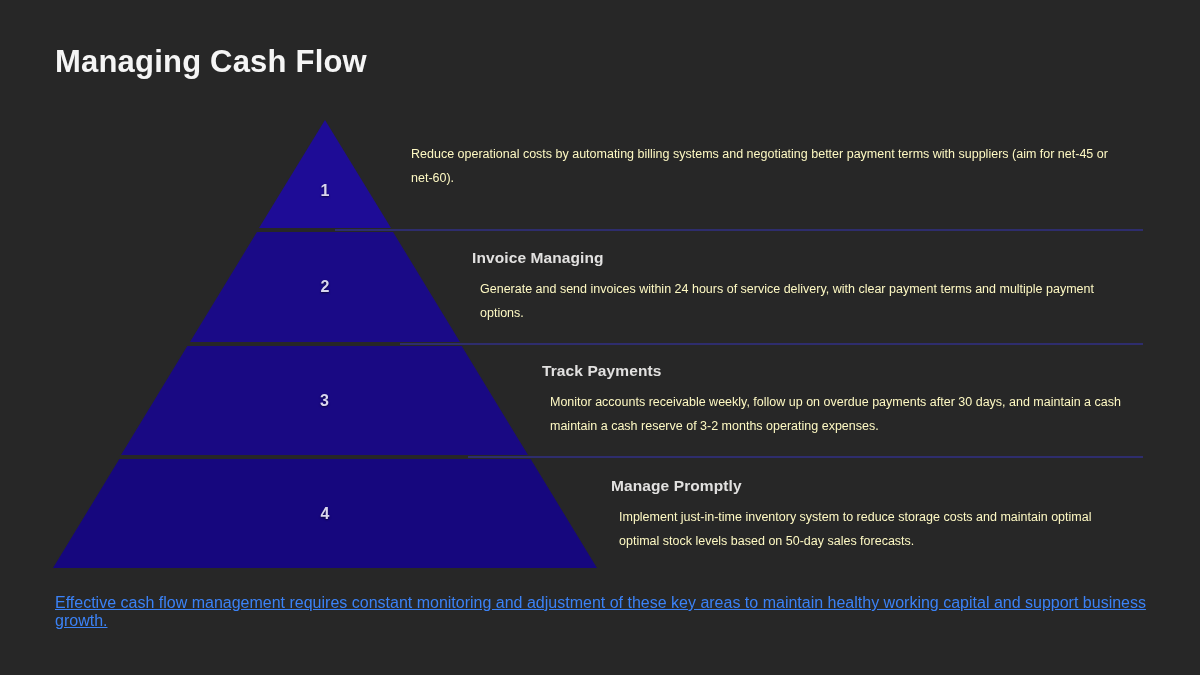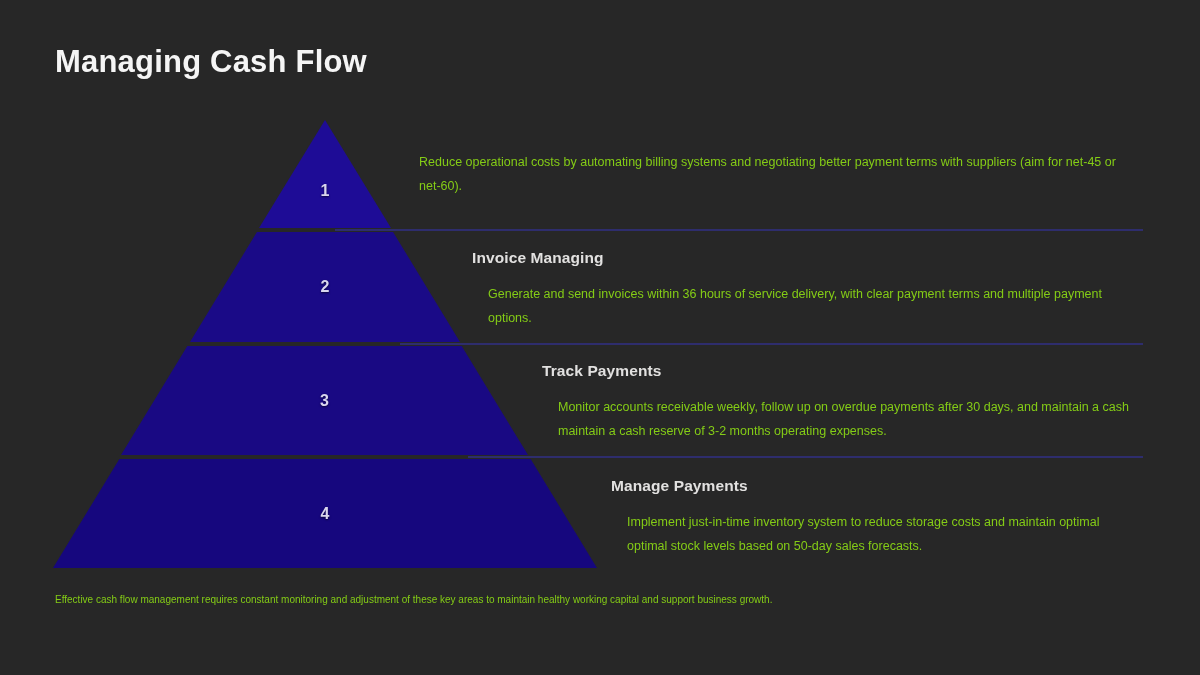--- a/index.html
+++ b/index.html
@@ -74,31 +74,32 @@
   .level-title {
     font-size: 15.5px;
     font-weight: bold;
     color: #e2e1e0;
     margin: 0 0 11px 0;
     letter-spacing: 0.1px;
   }
   .level-body {
     font-size: 12.5px;
     line-height: 23.5px;
-    color: #84cc16;
+    color: #fef9c3;
     white-space: pre-line;
-    margin: 16px;
+    margin: 8px;
   }
   .footer-note {
     position: absolute;
     left: 55px;
     top: 594px;
     width: 1100px;
-    font-size: 10px;
-    color: #84cc16;
+    font-size: 16px;
+    color: #3b82f6;
+    text-decoration: underline;
   }
 </style>
 </head>
 <body style="background: rgb(39, 39, 39);">
 
 <div class="slide">
 
   <div class="page-title">Managing Cash Flow</div>
 
   <div class="sep-line sep-1" style="background: rgb(46, 45, 109);"></div>
@@ -117,29 +118,29 @@
   <div class="pyramid-seg seg-4" style="background: rgb(22, 7, 126);">
     <span class="level-number">4</span>
   </div>
 
   <div class="level-text lt-1">
     <p class="level-body">Reduce operational costs by automating billing systems and negotiating better payment terms with suppliers (aim for net-45 or
 net-60).</p>
   </div>
   <div class="level-text lt-2">
     <p class="level-title">Invoice Managing</p>
-    <p class="level-body">Generate and send invoices within 36 hours of service delivery, with clear payment terms and multiple payment
+    <p class="level-body">Generate and send invoices within 24 hours of service delivery, with clear payment terms and multiple payment
 options.</p>
   </div>
   <div class="level-text lt-3">
     <p class="level-title">Track Payments</p>
     <p class="level-body">Monitor accounts receivable weekly, follow up on overdue payments after 30 days, and maintain a cash
 maintain a cash reserve of 3-2 months operating expenses.</p>
   </div>
   <div class="level-text lt-4">
-    <p class="level-title">Manage Payments</p>
+    <p class="level-title">Manage Promptly</p>
     <p class="level-body">Implement just-in-time inventory system to reduce storage costs and maintain optimal
 optimal stock levels based on 50-day sales forecasts.</p>
   </div>
 
   <div class="footer-note">Effective cash flow management requires constant monitoring and adjustment of these key areas to maintain healthy working capital and support business growth.</div>
 
 </div>
 
 </body></html>

